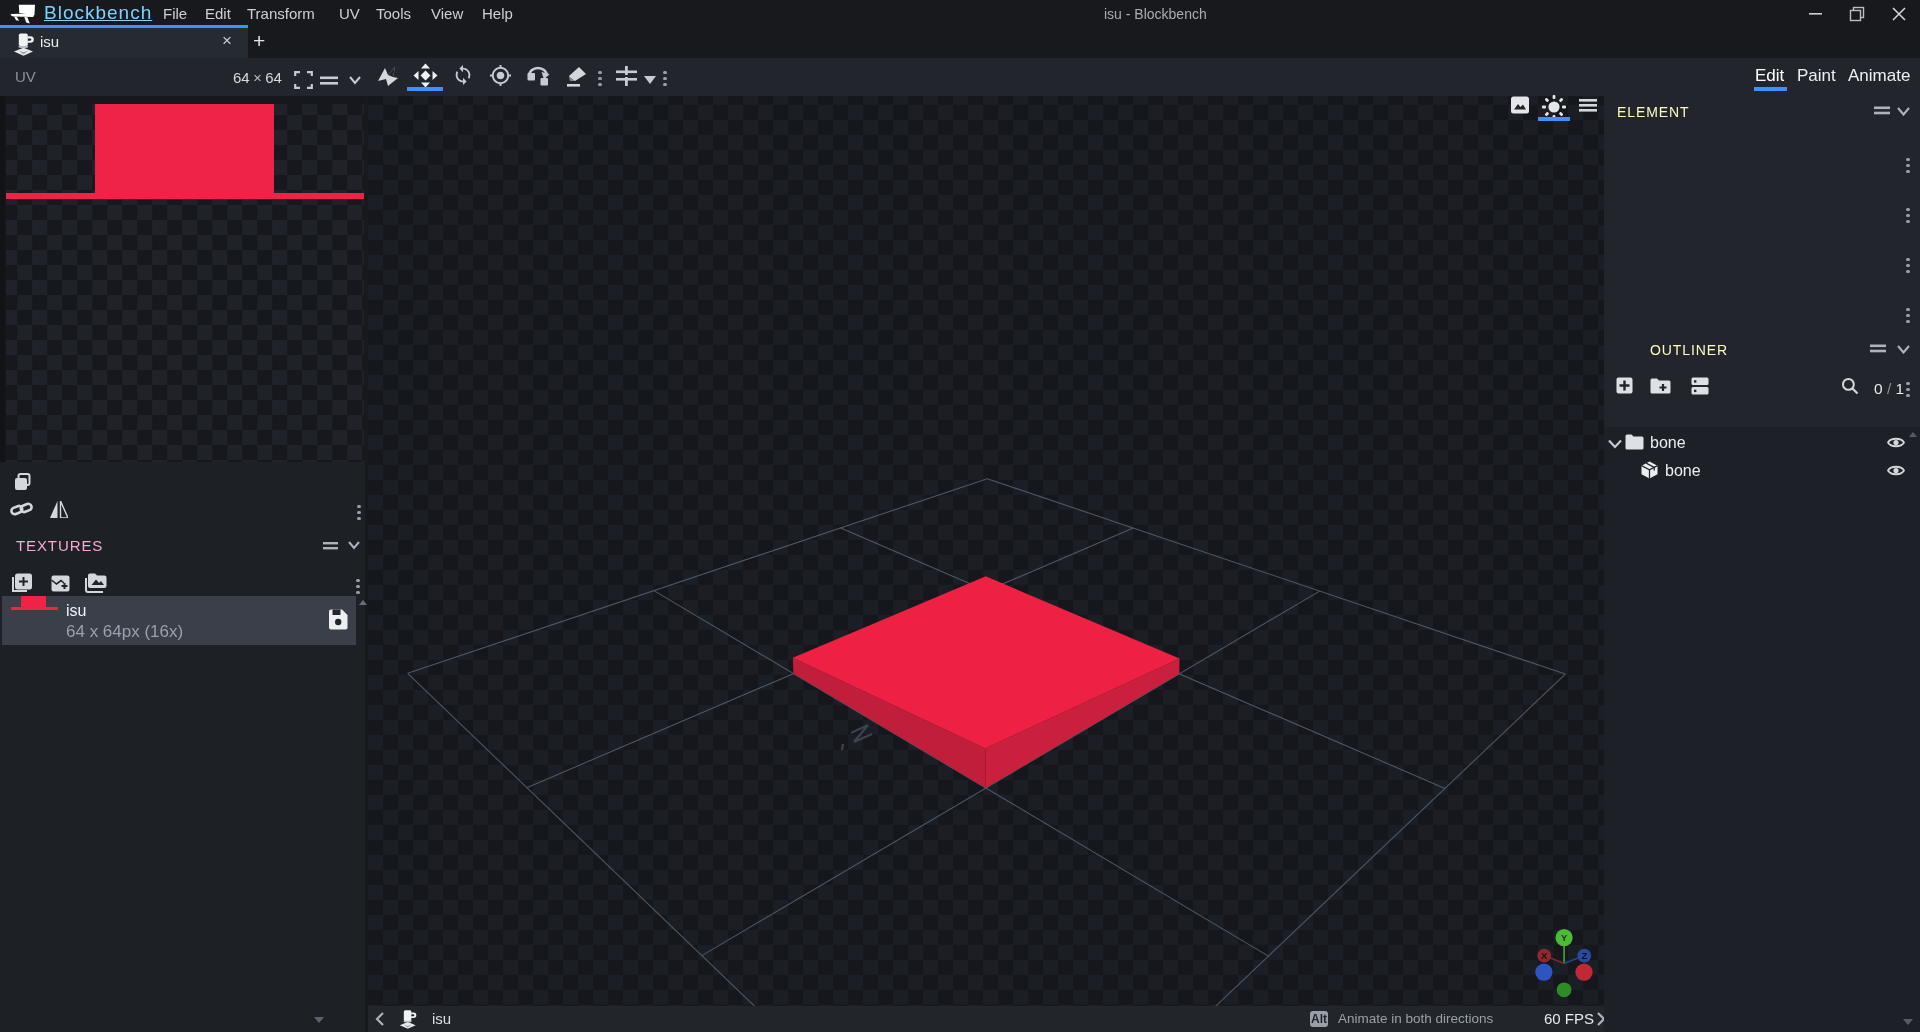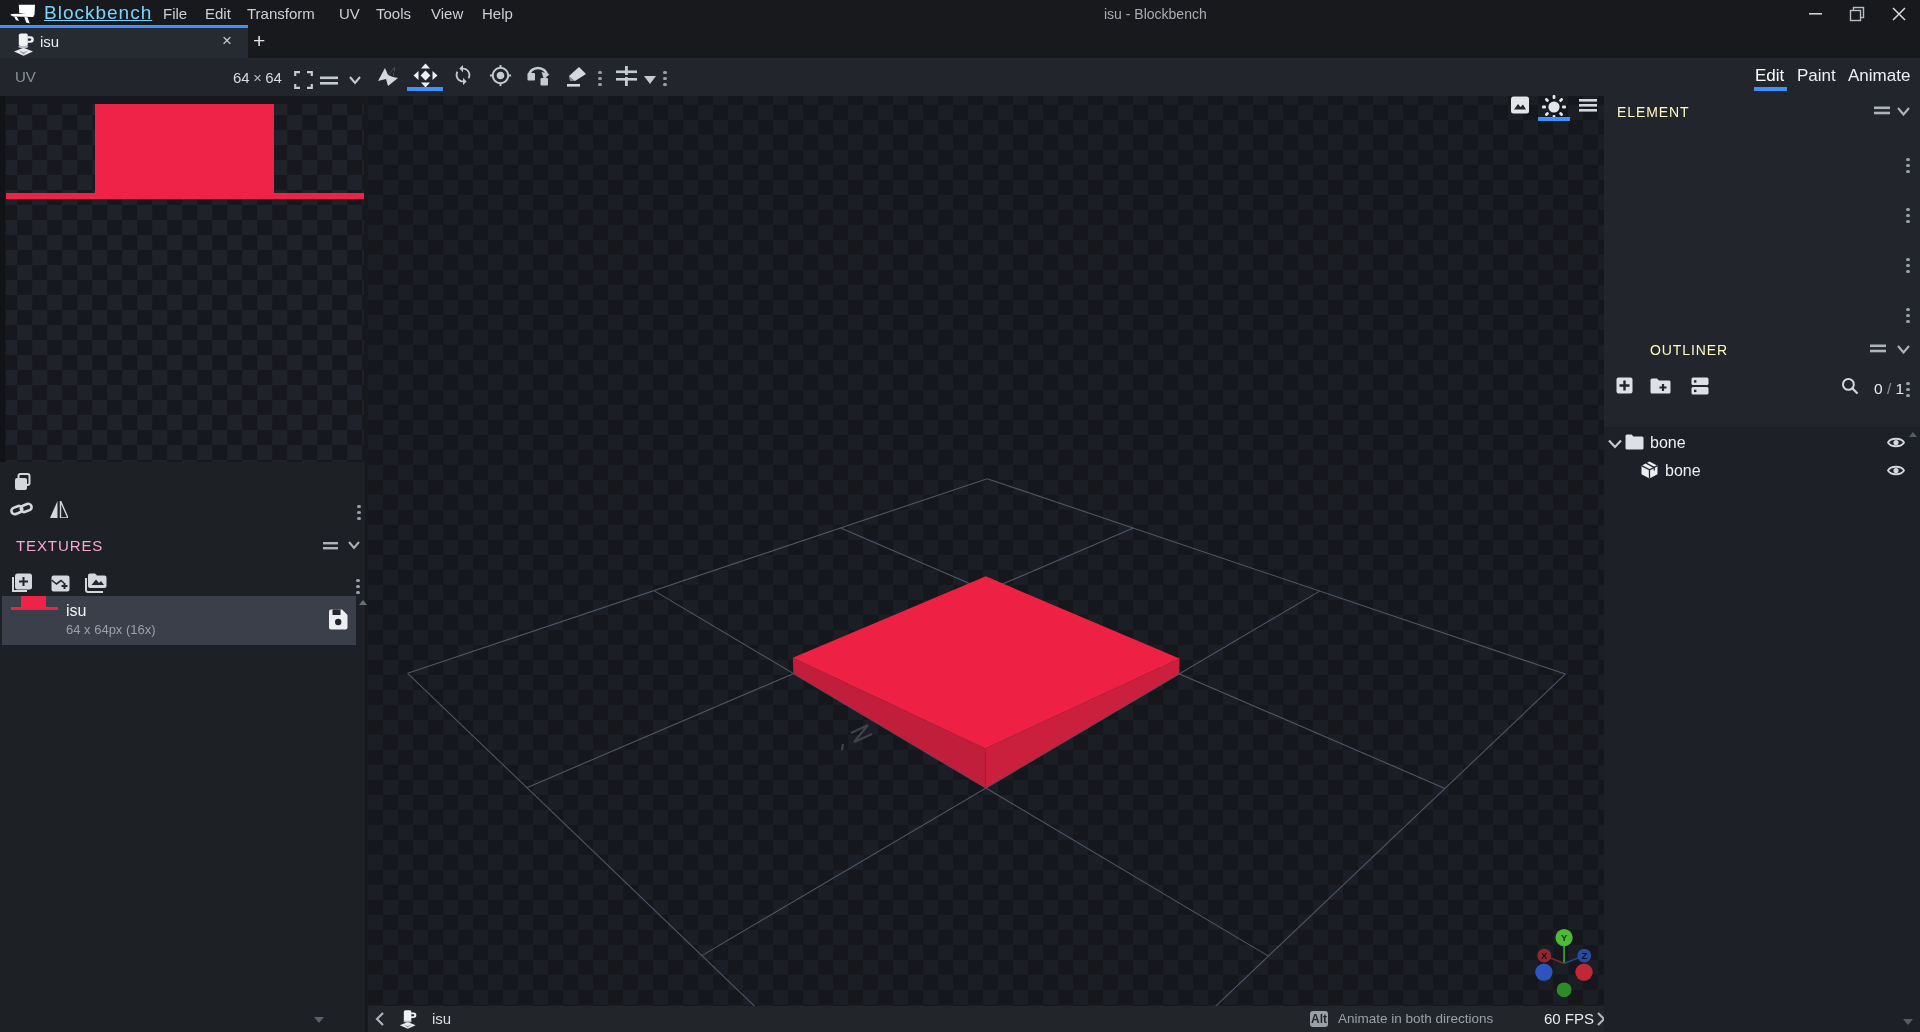--- a/index.html
+++ b/index.html
@@ -31,21 +31,21 @@
 .modetab{position:absolute;top:8px;font-size:17px;color:#eef0f3;}
 #editunder{position:absolute;left:1754px;top:29px;width:33px;height:3.5px;background:#3e90ff;}
 
 #leftpanel{position:absolute;left:0;top:96px;width:365px;height:936px;background:#1d2025;}
 #uvcanvas{position:absolute;left:6px;top:7.6px;width:358px;height:358px;background:#16181d;background-image:repeating-conic-gradient(#16181d 0% 25%,#1f2228 0% 50%);background-size:30px 30px;background-position:-3.8px -4px;}
 #uvred{position:absolute;left:89.1px;top:0;width:178.9px;height:89.5px;background:#ee2347;}
 #uvredline{position:absolute;left:0;top:89.5px;width:358px;height:6px;background:#ee2347;}
 #texhead{position:absolute;left:16px;top:441px;font-size:15px;color:#f9a8d4;letter-spacing:.9px;}
 #texitem{position:absolute;left:2px;top:500px;width:354px;height:49px;background:#3a3f4a;}
 #texitem .tn{position:absolute;left:64px;top:6px;font-size:16px;color:#f2f3f5;}
-#texitem .td{position:absolute;left:64px;top:26px;font-size:13px;color:#9aa1ab;}
+#texitem .td{position:absolute;left:64px;top:26px;font-size:17px;color:#9aa1ab;}
 #lgrip{position:absolute;left:314px;top:921px;width:0;height:0;border-left:5px solid transparent;border-right:5px solid transparent;border-top:6px solid #5b616b;}
 
 #viewport{position:absolute;left:368px;top:96px;width:1236px;height:910px;background:#15171c;background-image:repeating-conic-gradient(#1b1e24 0% 25%,#15171c 0% 50%);background-size:30px 30px;background-position:0.1px -6.1px;}
 
 #statusbar{position:absolute;left:368px;top:1006px;width:1236px;height:26px;background:#22262b;}
 #statusbar .bc{position:absolute;left:64px;top:4px;font-size:15px;color:#dadde1;}
 #altbadge{position:absolute;left:942px;top:5px;background:#9aa0a8;color:#22262b;font-size:12px;padding:1px 1px;border-radius:3px;font-weight:bold;}
 #resizetxt{position:absolute;left:970px;top:5px;font-size:13.5px;color:#9aa0a8;}
 #fps{position:absolute;left:1176px;top:4px;font-size:15px;color:#e8eaed;}
 

